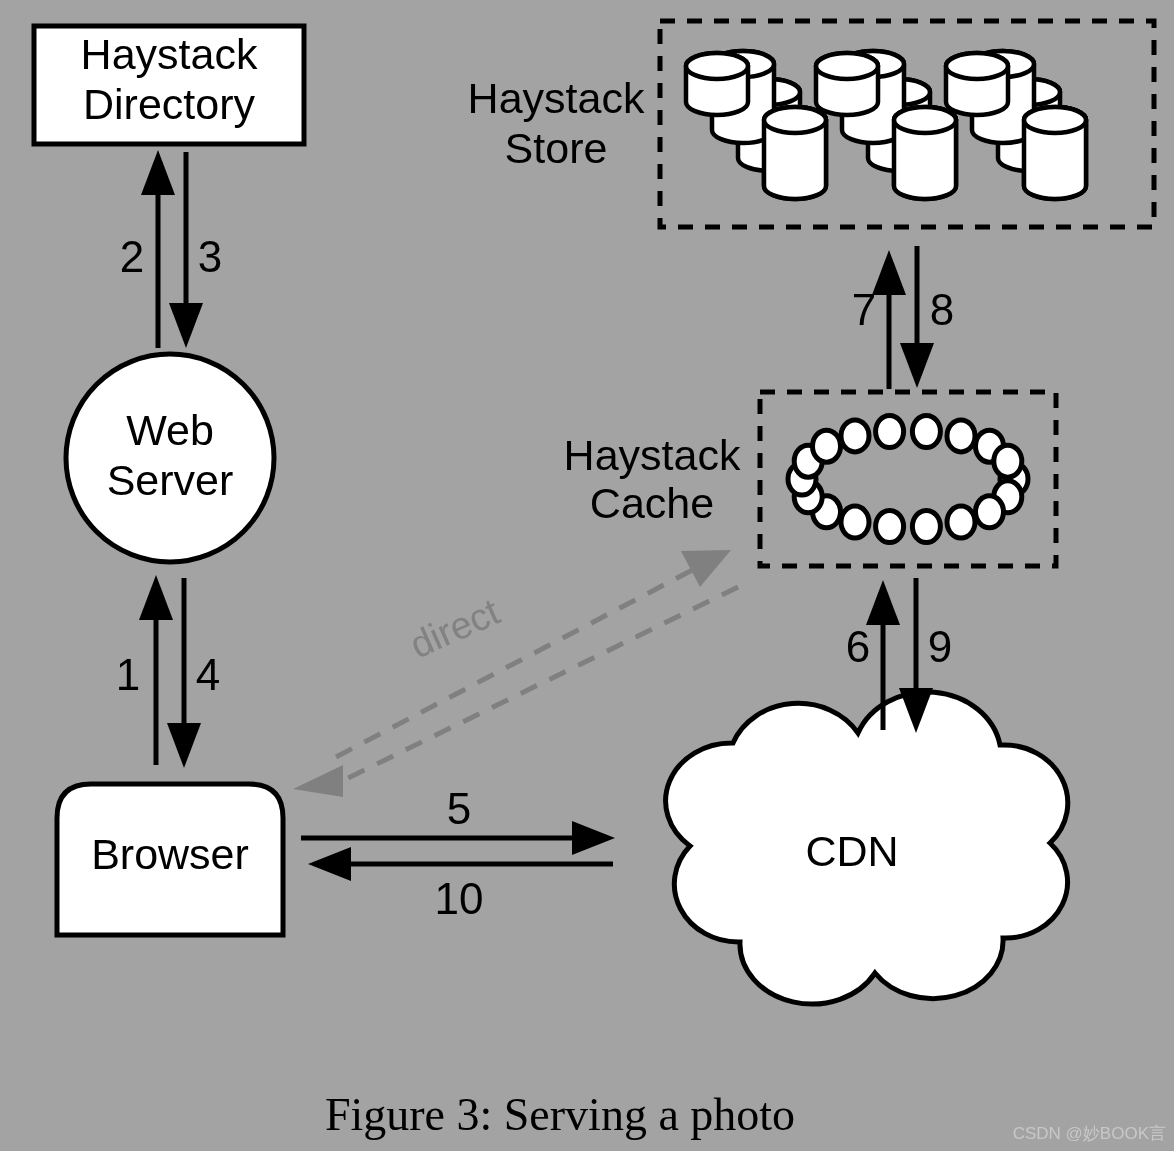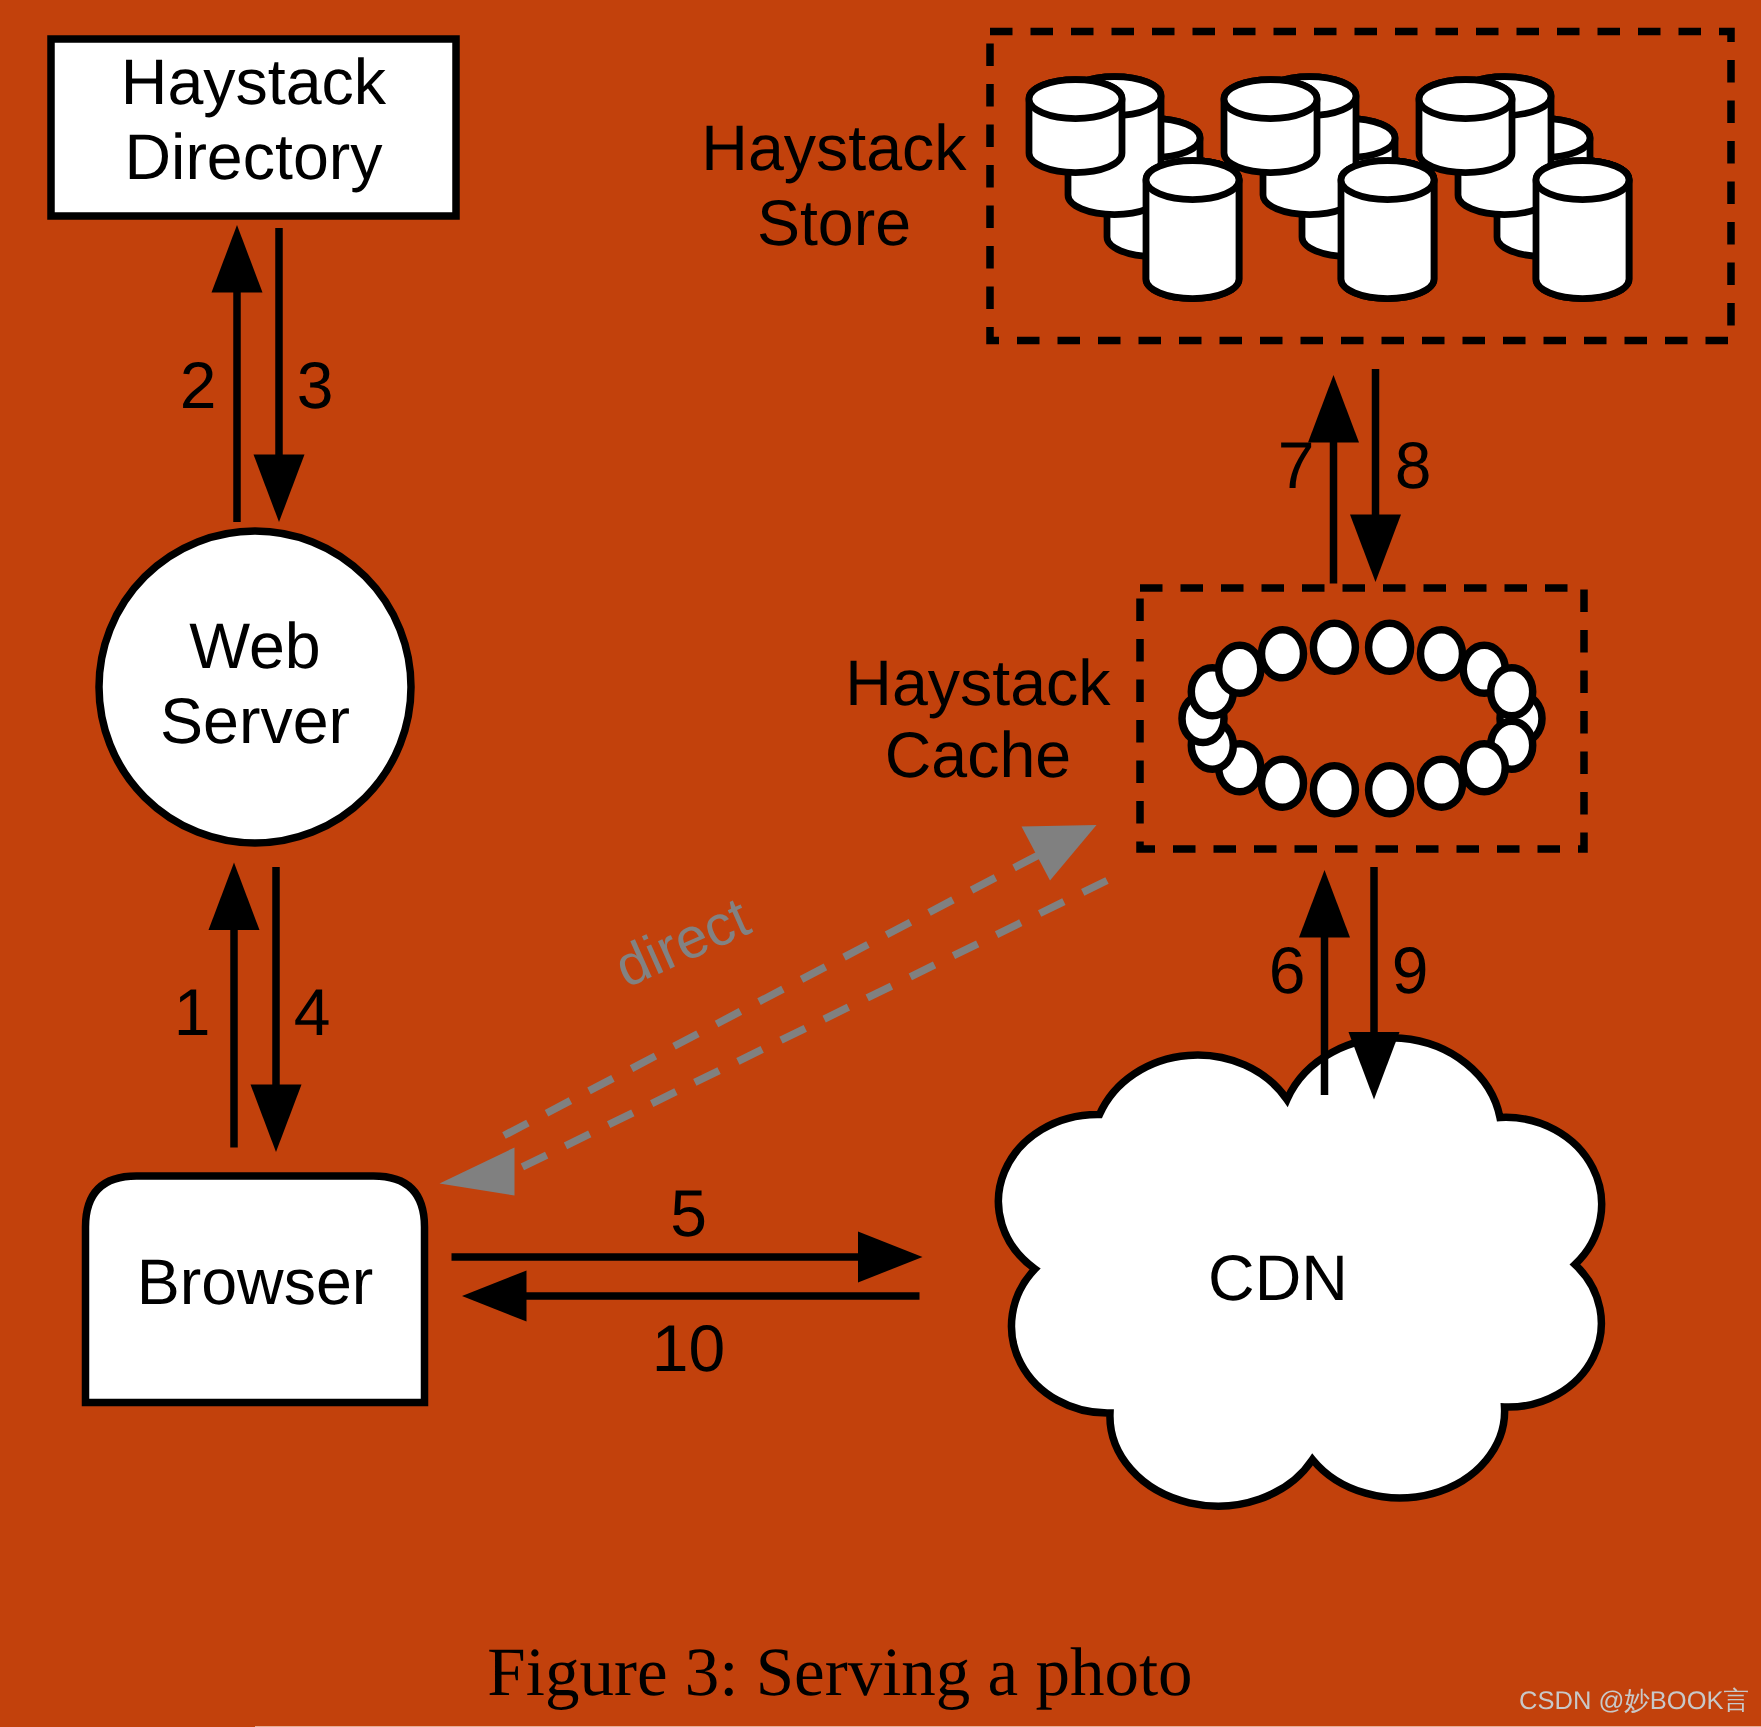--- a/index.html
+++ b/index.html
@@ -7,21 +7,21 @@
     padding: 0;
     background: #ffffff;
   }
   body {
     font-family: "Liberation Sans", sans-serif;
   }
   #page {
     position: relative;
     width: 1174px;
     height: 1151px;
-    background: #c2410c;
+    background: #a3a3a3;
     overflow: hidden;
   }
   #diagram-svg {
     position: absolute;
     left: 0;
     top: 0;
     width: 1174px;
     height: 1151px;
   }
   .node-label {

